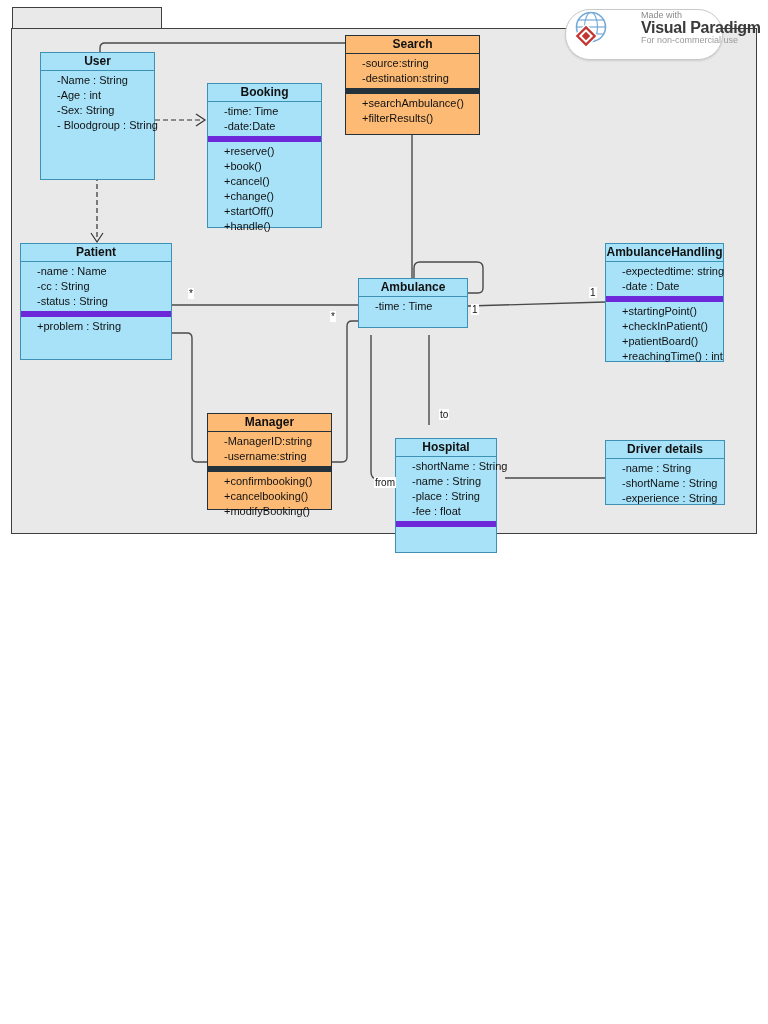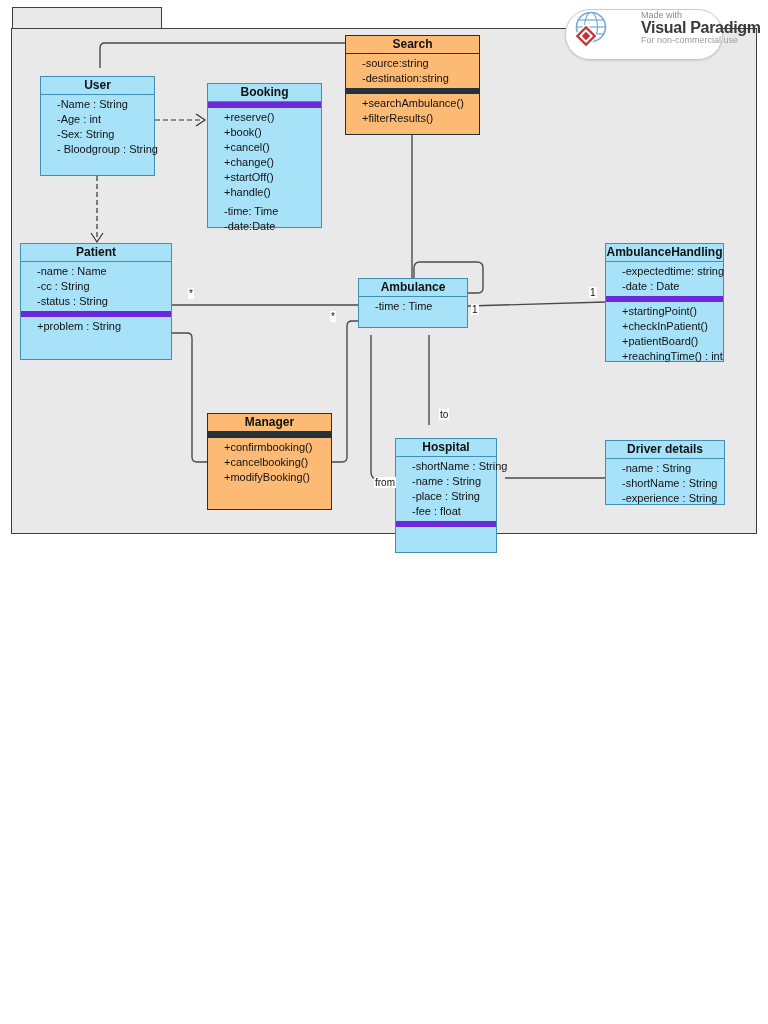--- a/index.html
+++ b/index.html
@@ -77,44 +77,44 @@
   </g>
 </svg>
 
 <span class="edge-label" style="left:188px;top:288px">*</span>
 <span class="edge-label" style="left:330px;top:311px">*</span>
 <span class="edge-label" style="left:471px;top:304px">1</span>
 <span class="edge-label" style="left:589px;top:287px">1</span>
 <span class="edge-label" style="left:439px;top:409px">to</span>
 <span class="edge-label" style="left:374px;top:477px">from</span>
 
-<div class="uml-class" style="left:40px;top:76px;width:115px;height:100px">
+<div class="uml-class" style="left:40px;top:52px;width:115px;height:128px">
   <div class="uml-title">User</div>
   <div class="uml-section" style="flex:1 1 auto">
       <div class="uml-line">-Name : String</div>
       <div class="uml-line">-Age : int</div>
       <div class="uml-line">-Sex: String</div>
       <div class="uml-line">- Bloodgroup : String</div>
     </div>
 </div>
 
 <div class="uml-class" style="left:207px;top:83px;width:115px;height:145px">
   <div class="uml-title">Booking</div>
+  <div class="uml-section">
+      <div class="uml-line">-time: Time</div>
+      <div class="uml-line">-date:Date</div>
+    </div>
   <div class="uml-section uml-ops">
       <div class="uml-line">+reserve()</div>
       <div class="uml-line">+book()</div>
       <div class="uml-line">+cancel()</div>
       <div class="uml-line">+change()</div>
       <div class="uml-line">+startOff()</div>
       <div class="uml-line">+handle()</div>
     </div>
-  <div class="uml-section">
-      <div class="uml-line">-time: Time</div>
-      <div class="uml-line">-date:Date</div>
-    </div>
 </div>
 
 <div class="uml-class dark" style="left:345px;top:35px;width:135px;height:100px">
   <div class="uml-title">Search</div>
   <div class="uml-section">
       <div class="uml-line">-source:string</div>
       <div class="uml-line">-destination:string</div>
     </div>
   <div class="uml-section uml-ops">
       <div class="uml-line">+searchAmbulance()</div>
@@ -150,20 +150,24 @@
   <div class="uml-section uml-ops">
       <div class="uml-line">+startingPoint()</div>
       <div class="uml-line">+checkInPatient()</div>
       <div class="uml-line">+patientBoard()</div>
       <div class="uml-line">+reachingTime() : int</div>
     </div>
 </div>
 
 <div class="uml-class dark" style="left:207px;top:413px;width:125px;height:97px">
   <div class="uml-title">Manager</div>
+  <div class="uml-section">
+      <div class="uml-line">-ManagerID:string</div>
+      <div class="uml-line">-username:string</div>
+    </div>
   <div class="uml-section uml-ops">
       <div class="uml-line">+confirmbooking()</div>
       <div class="uml-line">+cancelbooking()</div>
       <div class="uml-line">+modifyBooking()</div>
     </div>
 </div>
 
 <div class="uml-class" style="left:395px;top:438px;width:102px;height:115px">
   <div class="uml-title">Hospital</div>
   <div class="uml-section">

